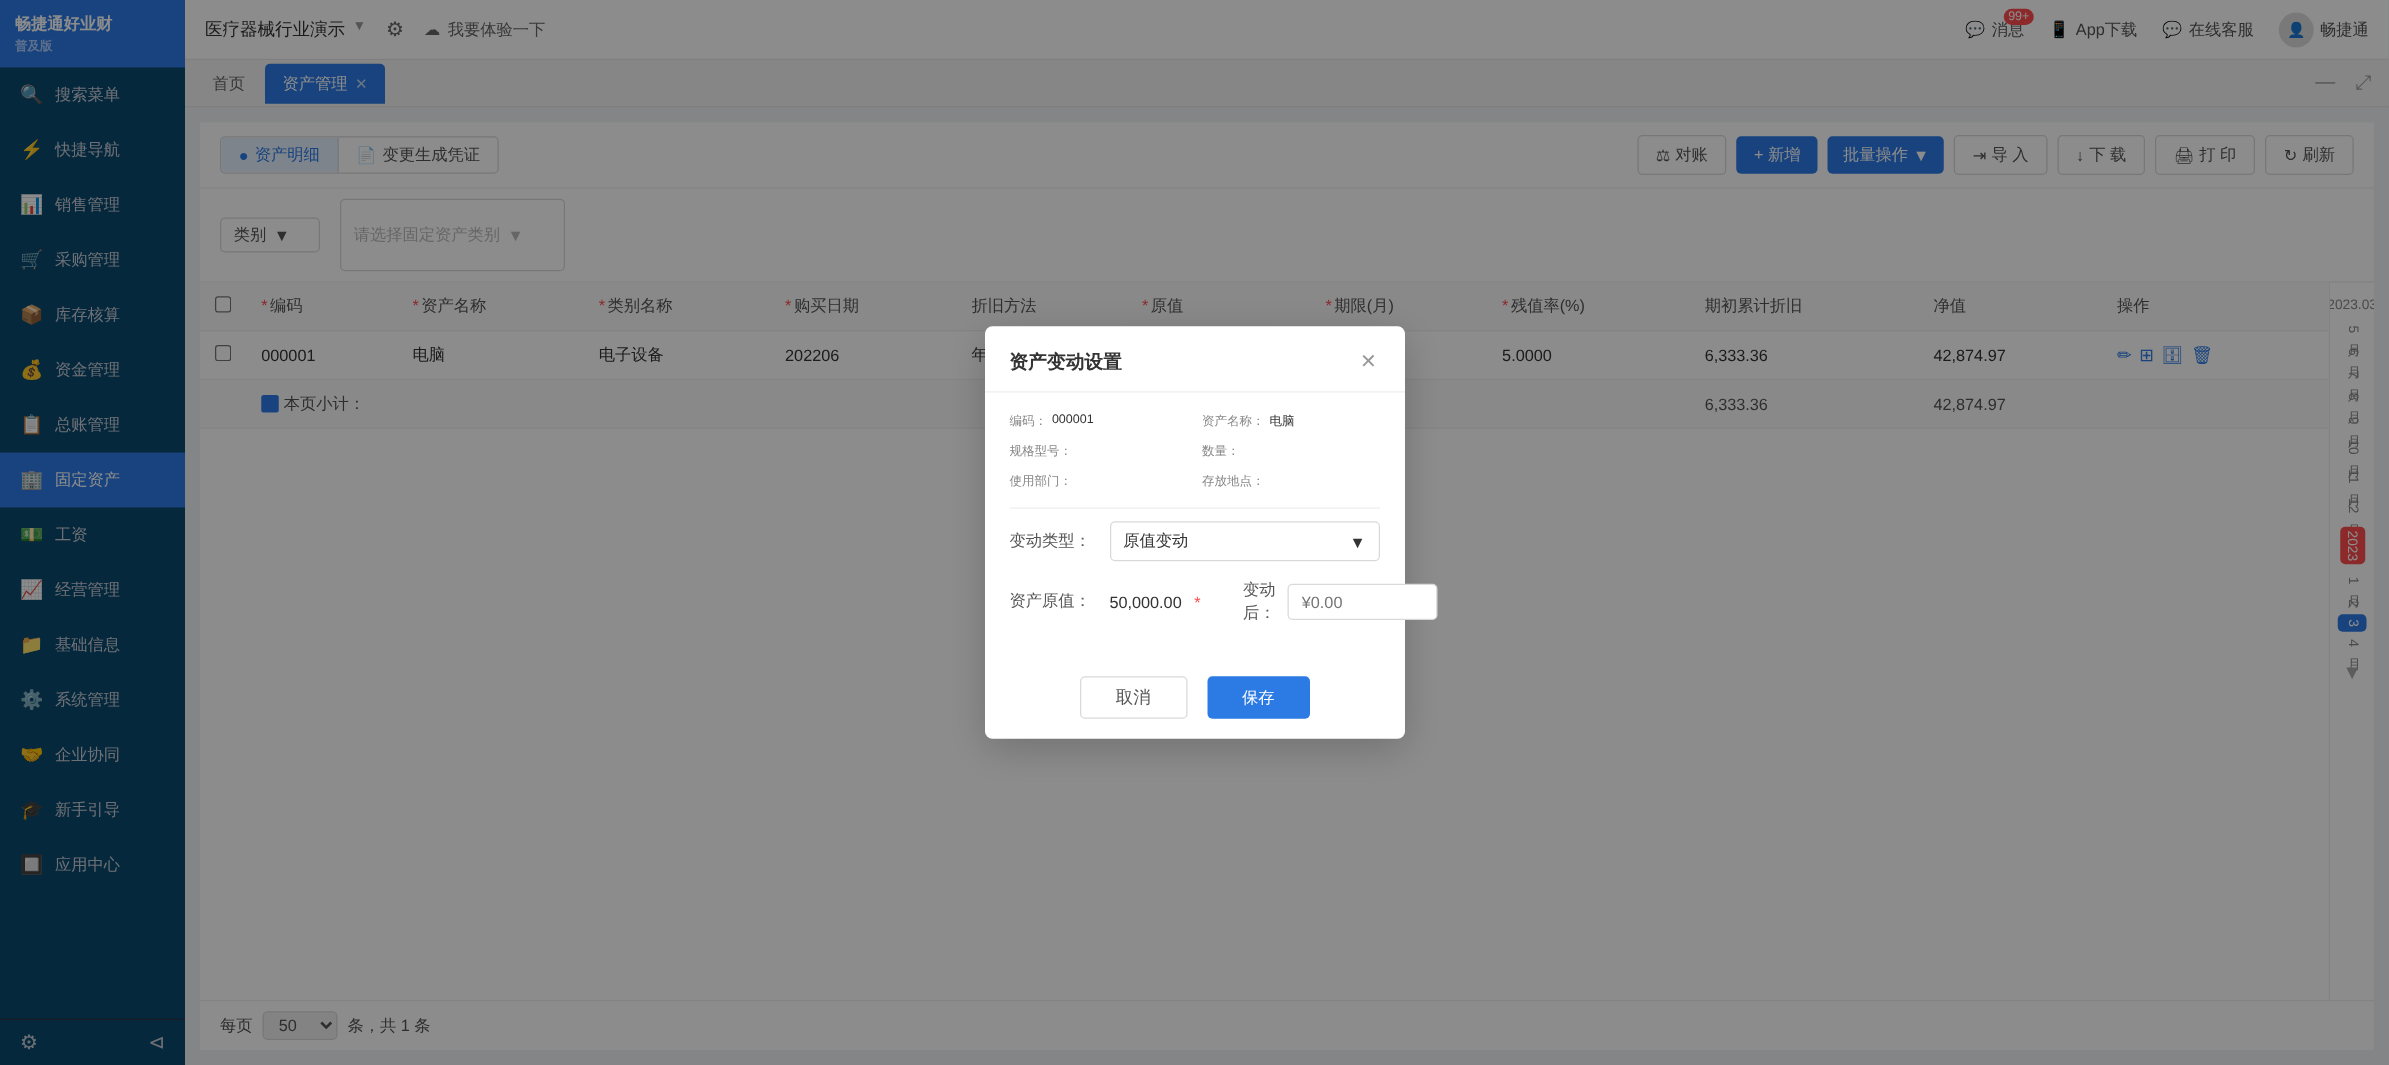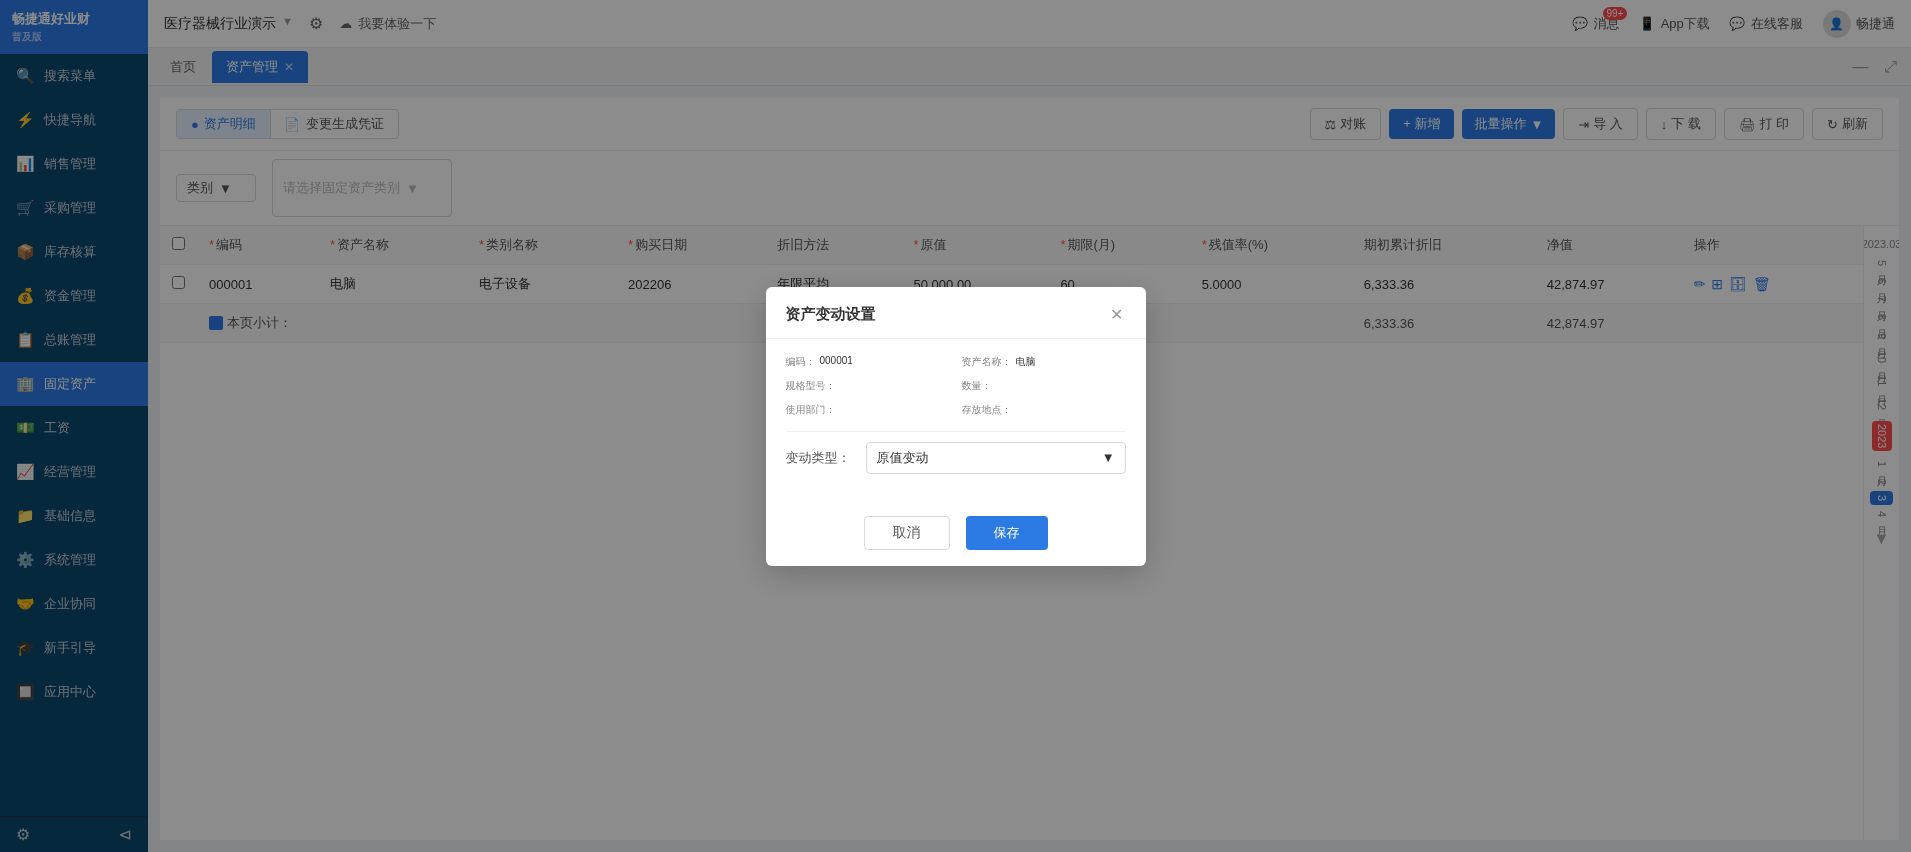--- a/index.html
+++ b/index.html
@@ -424,21 +424,21 @@
       z-index: 100;
       display: flex;
       align-items: center;
       justify-content: center;
     }
 
     
     .modal {
       background: #fff;
       border-radius: 6px;
-      width: 380px;
+      width: 336px;
       box-shadow: 0 8px 32px rgba(0,0,0,0.2);
       position: relative;
     }
     .modal-header {
       padding: 16px 20px 12px;
       border-bottom: 1px solid #eee;
       display: flex;
       align-items: center;
       justify-content: space-between;
     }
@@ -793,20 +793,28 @@
           <div class="date-item">12月</div>
           <div class="date-year">2023</div>
           <div class="date-item">1月</div>
           <div class="date-item">2月</div>
           <div class="date-item today">3月</div>
           <div class="date-item">4月</div>
           <div style="font-size:16px;color:#aaa;padding:6px 0;cursor:pointer;">▼</div>
         </div>
       </div>
 
+      <div class="pagination-bar">
+        <span>每页</span>
+        <select class="page-size-select">
+          <option>50</option>
+          <option>100</option>
+        </select>
+        <span>条，共 1 条</span>
+      </div>
     </div>
   </div>
 </div>
 
 <div class="overlay">
   <div class="modal">
     <div class="modal-header">
       <span class="modal-title">资产变动设置</span>
       <span class="modal-close">✕</span>
     </div>
@@ -841,19 +849,26 @@
       <hr class="modal-divider">
 
       <div class="modal-form-row">
         <span class="modal-form-label">变动类型：</span>
         <div class="modal-form-select">
           <span>原值变动</span>
           <span>▼</span>
         </div>
       </div>
 
+      <div class="modal-form-row">
+        <span class="modal-form-label">资产原值：</span>
+        <span style="font-size:13px;color:#333;flex:1;">50,000.00</span>
+        <span style="color:#ff4d4f;font-size:13px;">*</span>
+        <span class="modal-form-label" style="text-align:right;min-width:50px;">变动后：</span>
+        <input class="modal-form-input placeholder" type="text" placeholder="¥0.00" style="flex: 1 1 0%; max-width: 120px;">
+      </div>
     </div>
     <div class="modal-footer">
       <button class="btn-cancel">取消</button>
       <button class="btn-save">保存</button>
     </div>
   </div>
 </div>
 
 </body></html>

